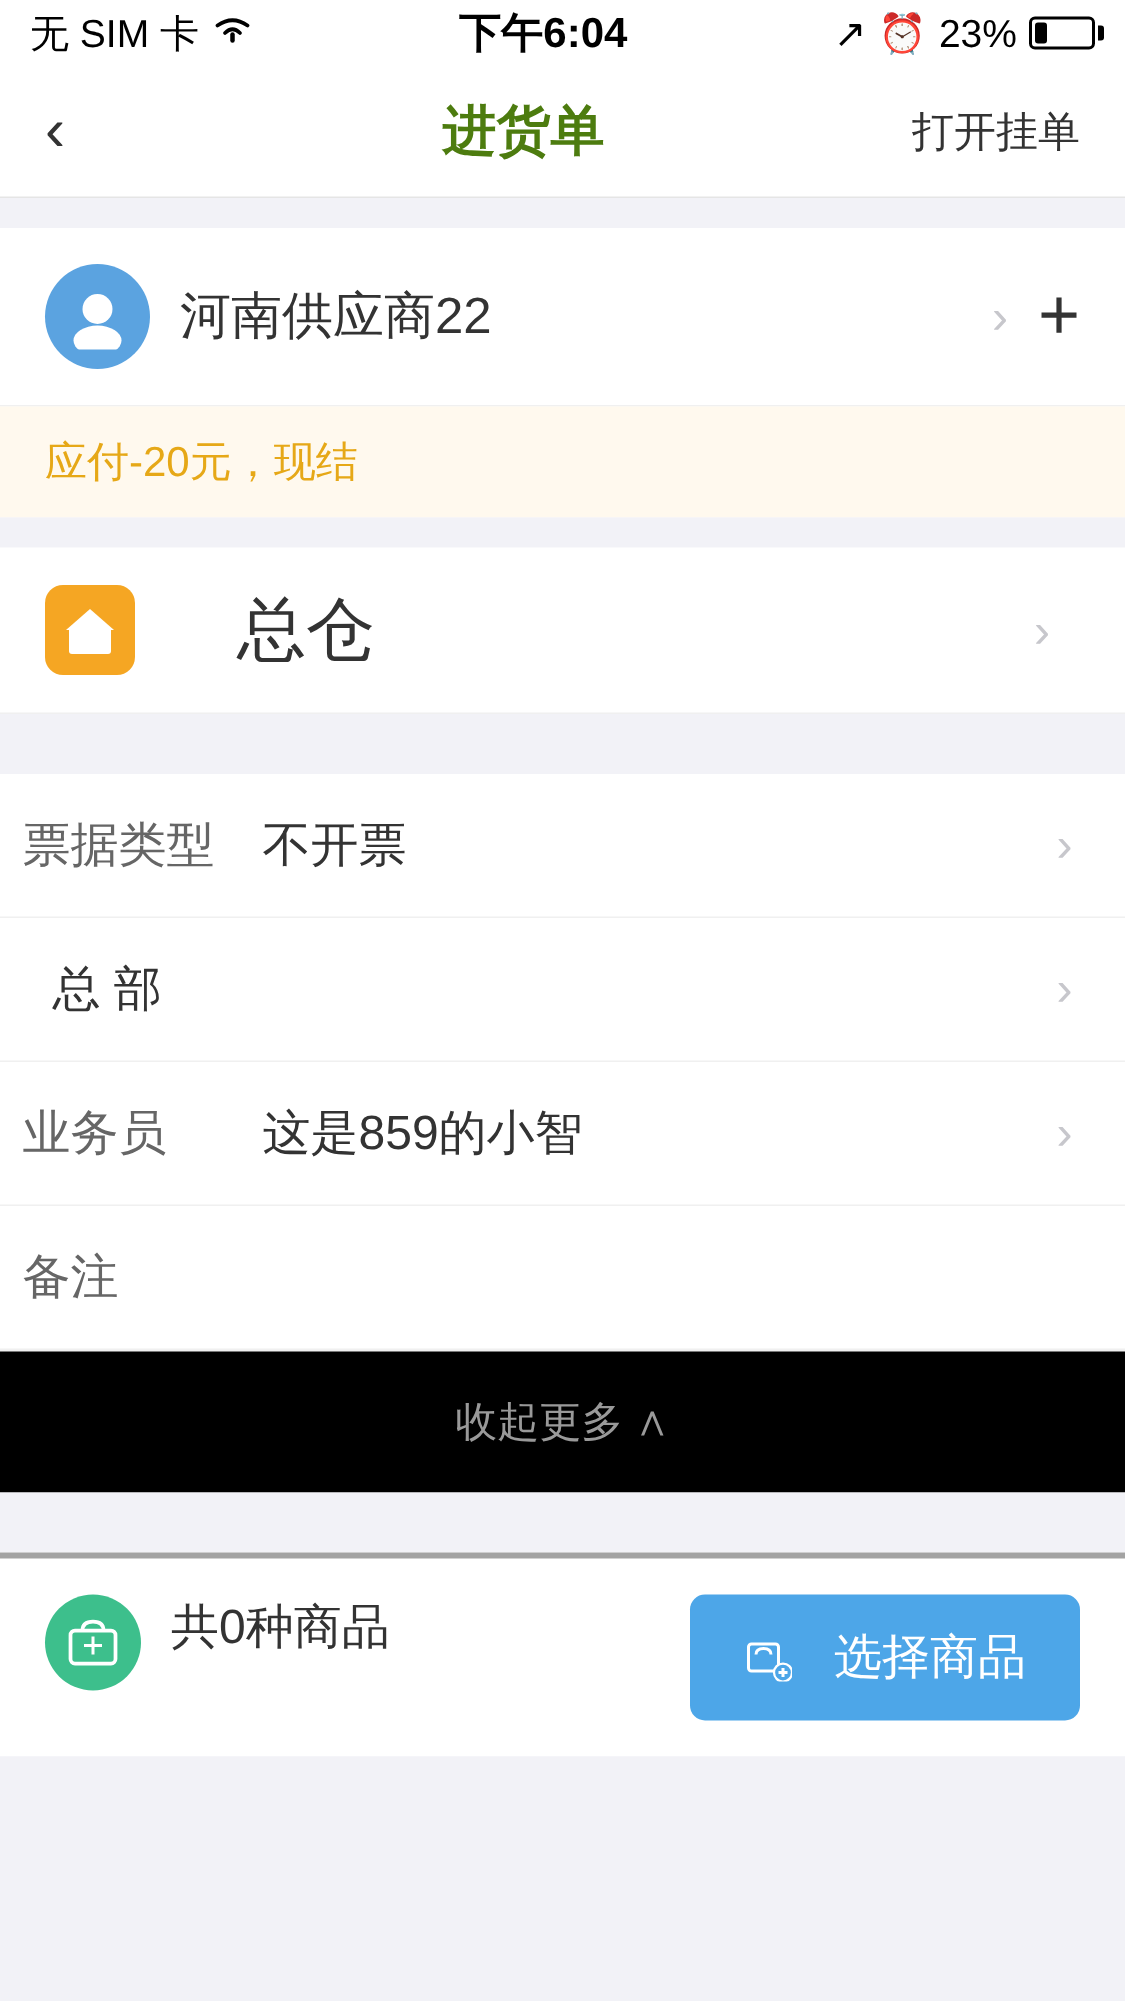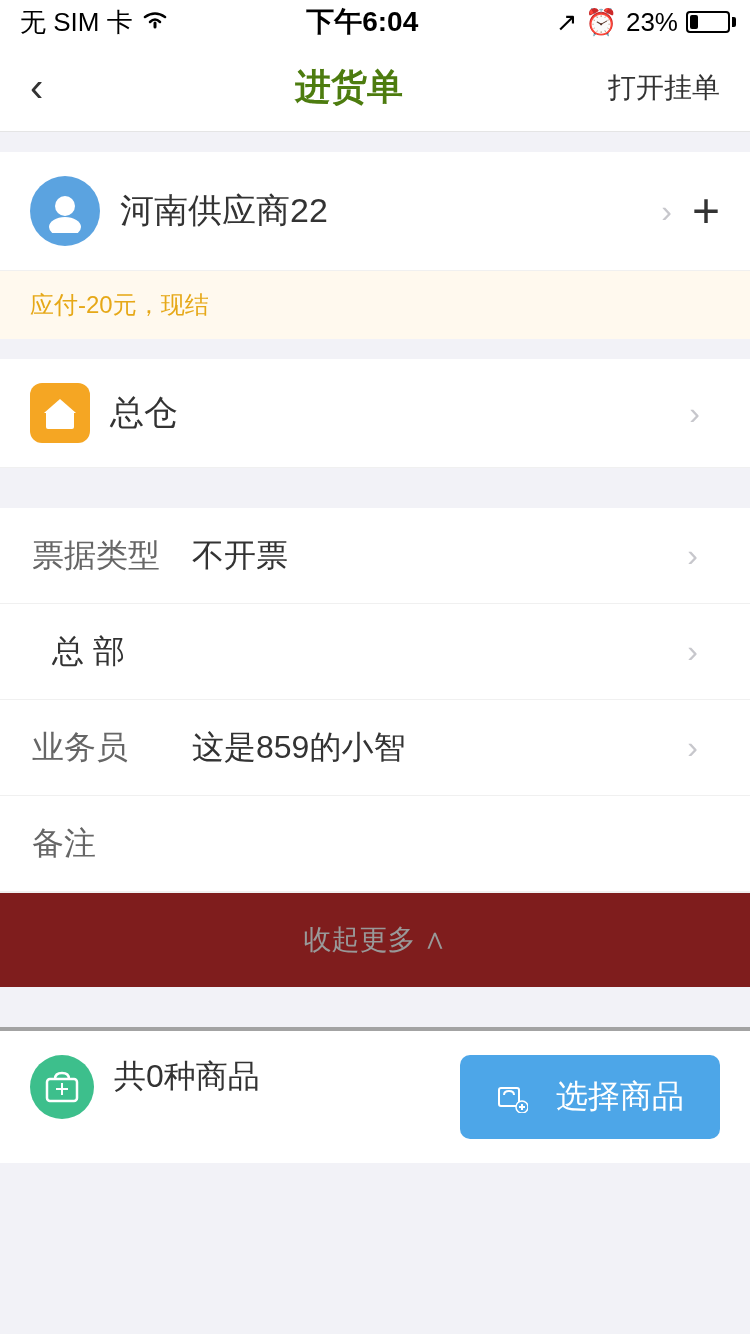--- a/index.html
+++ b/index.html
@@ -129,21 +129,21 @@
       font-size: 48px;
       color: #333;
       cursor: pointer;
       line-height: 1;
     }
 
     
     .notice-bar {
       background: #fff9ee;
       padding: 18px 30px;
-      font-size: 24px;
+      font-size: 28px;
       color: #e6a817;
     }
 
     
     .warehouse-row {
       display: flex;
       align-items: center;
       padding: 24px 30px;
       background: #fff;
       border-bottom: 1px solid #f0f0f0;
@@ -154,33 +154,34 @@
       border-radius: 12px;
       background: #f5a623;
       display: flex;
       align-items: center;
       justify-content: center;
       margin-right: 20px;
       flex-shrink: 0;
     }
     .warehouse-name {
       flex: 1;
-      font-size: 34px;
-      color: #333;
+      font-size: 46px;
+      color: #333;
+      margin-left: 48px;
     }
 
     
     .form-section {
       background: #fff;
       margin-top: 20px;
     }
     .form-row {
       display: flex;
       align-items: center;
-      padding: 0 32px;
+      padding: 0 15px;
       height: 96px;
       border-bottom: 1px solid #f0f0f0;
     }
     .form-label {
       font-size: 32px;
       color: #666;
       width: 140px;
       flex-shrink: 0;
     }
     .form-value {
@@ -191,21 +192,21 @@
     }
     .form-placeholder {
       flex: 1;
       font-size: 32px;
       color: #c7c7cc;
       margin-left: 20px;
     }
 
     
     .collapse-row {
-      background: #7f1d1d;
+      background: #000000;
       display: flex;
       align-items: center;
       justify-content: center;
       padding: 28px 0;
       border-top: 1px solid #f0f0f0;
       margin-top: 0;
     }
     .collapse-text {
       font-size: 28px;
       color: #999;

